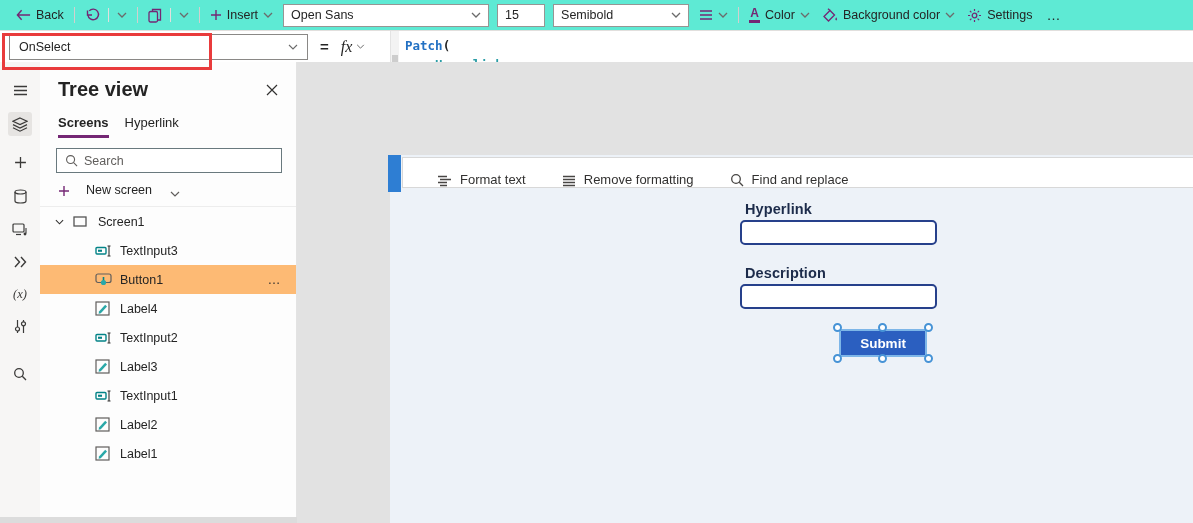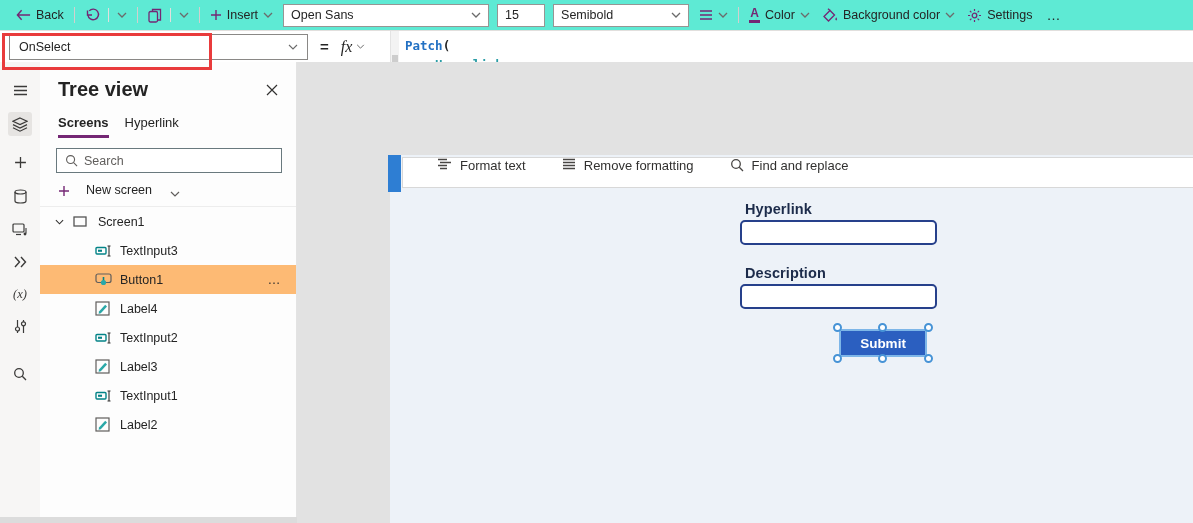--- a/index.html
+++ b/index.html
@@ -76,21 +76,21 @@
   .tree-row .tdots { position:absolute; right:14px; letter-spacing:1.5px; color:#323130; font-size:13px; }
   .panel-bottom-bar { position:absolute; left:0; top:517px; width:297px; height:6px; background:#dcdcdc; }
 
   
   .canvas-surround { position:absolute; left:297px; top:62px; width:896px; height:461px; background:#e2e2e2; }
 
   
   .screen { position:absolute; left:390px; top:155px; width:803px; height:368px; background:#edf2f8; }
   .screen-toolbar { position:absolute; left:12px; top:2px; width:791px; height:31px; background:#fff;
                     border:1px solid #d8d8d8; border-right:none; display:flex; align-items:center; padding-left:20px; gap:8px; }
-  .sct-btn { display:flex; align-items:flex-start; gap:8px; font-size:13px; color:#323130; padding:0 14px; height:100%; }
+  .sct-btn { display:flex; align-items:flex-end; gap:8px; font-size:13px; color:#323130; padding:0 14px; height:100%; }
   .sct-ico { color:#484644; display:flex; align-items:center; }
   .blue-bar { position:absolute; left:-2px; top:0; width:13px; height:37px; background:#2e7ed3; }
 
   .form-area { position:absolute; left:350px; top:46px; width:200px; }
   .field { margin-bottom:20px; }
   .field-label { display:block; font-size:14.5px; font-weight:bold; color:#1c2b4a; margin:0 0 3px 5px; letter-spacing:0.1px; }
   .field-input { width:197px; height:25px; border:2px solid #26408b; border-radius:5px; background:#fff; outline:none; padding:0 6px; font-family:"Liberation Sans",sans-serif; }
   .submit-row { display:flex; justify-content:flex-end; padding-right:13px; margin-top:2px; }
   .submit-wrap { position:relative; }
   .submit-btn { width:88px; height:28px; background:#2b5fc0; color:#fff; font-size:13.5px; font-weight:bold;
@@ -472,15 +472,24 @@
       </div>
       <div class="tree-row lvl1">
         <span class="tico">
           <svg width="15" height="15" viewBox="0 0 15 15">
             <rect x="1" y="1" width="13" height="13" fill="none" stroke="#605e5c" stroke-width="1.2"></rect>
             <path d="M4 10.5 L10.2 3.8 12 5.6 5.8 12.3 3.6 12.8 Z" fill="#2aa8a8"></path>
           </svg>
         </span>
         <span class="tlabel">Label2</span>
       </div>
+      <div class="tree-row lvl1">
+        <span class="tico">
+          <svg width="15" height="15" viewBox="0 0 15 15">
+            <rect x="1" y="1" width="13" height="13" fill="none" stroke="#605e5c" stroke-width="1.2"></rect>
+            <path d="M4 10.5 L10.2 3.8 12 5.6 5.8 12.3 3.6 12.8 Z" fill="#2aa8a8"></path>
+          </svg>
+        </span>
+        <span class="tlabel">Label1</span>
+      </div>
     </div>
 </div>
 <div class="panel-bottom-bar"></div>
 
 </body></html>

